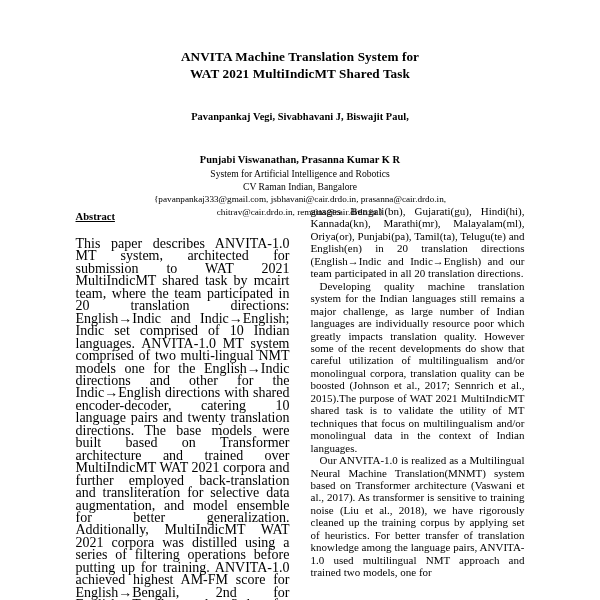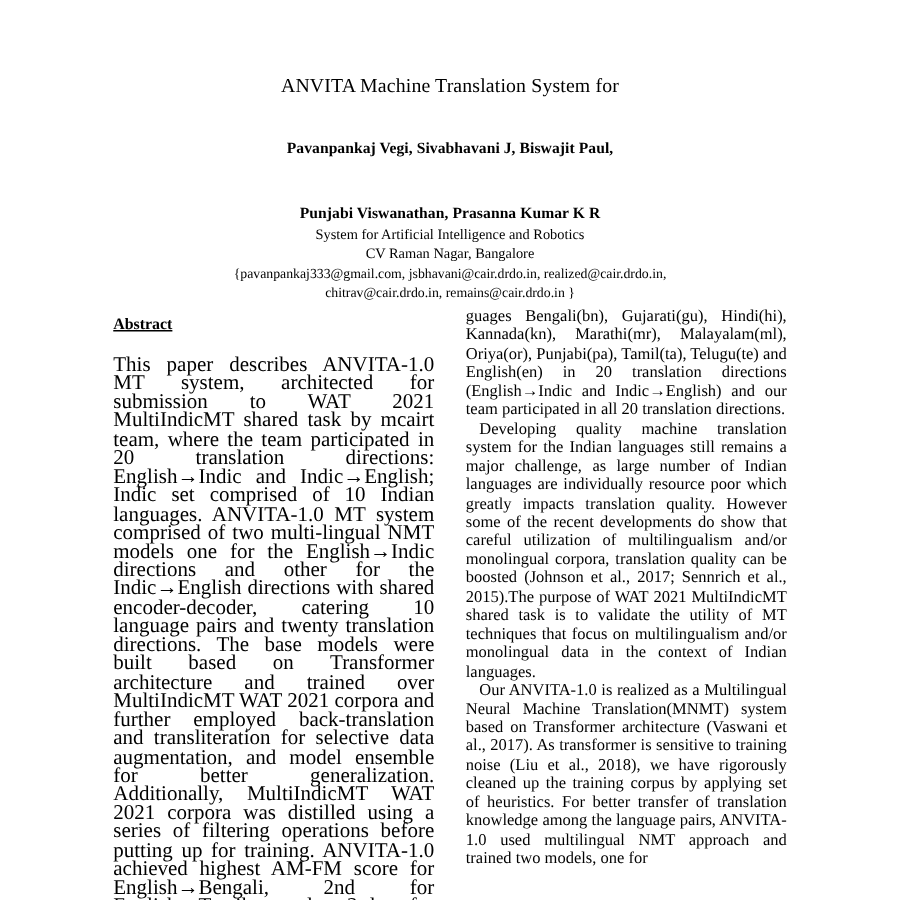--- a/index.html
+++ b/index.html
@@ -21,21 +21,21 @@
     background: #ffffff;
     box-sizing: border-box;
     padding: 0;
   }
   .title-block {
     padding-top: 48px;
     text-align: center;
   }
   .paper-title {
     font-size: 13.2px;
-    font-weight: normal;
+    font-weight: bold;
     line-height: 17px;
     letter-spacing: 0.1px;
     margin: 0 70px;
   }
   .authors-block {
     text-align: center;
     margin-top: 16px;
   }
   .author-line {
     font-size: 10.4px;
@@ -90,29 +90,30 @@
   }
 </style>
 </head>
 <body>
 
 <div class="page">
 
   <div class="title-block">
     <div class="paper-title">
       <span>ANVITA Machine Translation System for</span><br>
+      <span>WAT 2021 MultiIndicMT Shared Task</span>
     </div>
   </div>
 
   <div class="authors-block">
     <div class="author-line">Pavanpankaj Vegi, Sivabhavani J, Biswajit Paul,</div>
     <div class="author-line">Punjabi Viswanathan, Prasanna Kumar K R</div>
     <div class="affil-line">System for Artificial Intelligence and Robotics</div>
-    <div class="affil-line">CV Raman Nagar, Bangalore</div>
-    <div class="email-line">{pavanpankaj333@gmail.com, jsbhavani@cair.drdo.in, realized@cair.drdo.in,</div>
+    <div class="affil-line">CV Raman Indian, Bangalore</div>
+    <div class="email-line">{pavanpankaj333@gmail.com, jsbhavani@cair.drdo.in, prasanna@cair.drdo.in,</div>
     <div class="email-line">chitrav@cair.drdo.in, remains@cair.drdo.in }</div>
   </div>
 
   <div class="columns">
 
     <div class="col col-left">
       <div class="abstract-heading">Abstract</div>
       <p class="para">This paper describes ANVITA-1.0 MT system, architected for submission to WAT 2021 MultiIndicMT shared task by mcairt team, where the team participated in 20 translation directions: English→Indic and Indic→English; Indic set comprised of 10 Indian languages. ANVITA-1.0 MT system comprised of two multi-lingual NMT models one for the English→Indic directions and other for the Indic→English directions with shared encoder-decoder, catering 10 language pairs and twenty translation directions. The base models were built based on Transformer architecture and trained over MultiIndicMT WAT 2021 corpora and further employed back-translation and transliteration for selective data augmentation, and model ensemble for better generalization. Additionally, MultiIndicMT WAT 2021 corpora was distilled using a series of filtering operations before putting up for training. ANVITA-1.0 achieved highest AM-FM score for English→Bengali, 2nd for English→Tamil and 3rd for English→Hindi, Bengali→English directions on official test set. In general, performance achieved by ANVITA for the Indic→English directions are relatively better than that of English→Indic directions for all the 10 language pairs when evaluated using BLEU and RIBES, although the same trend is not observed consistently</p>
     </div>
 

